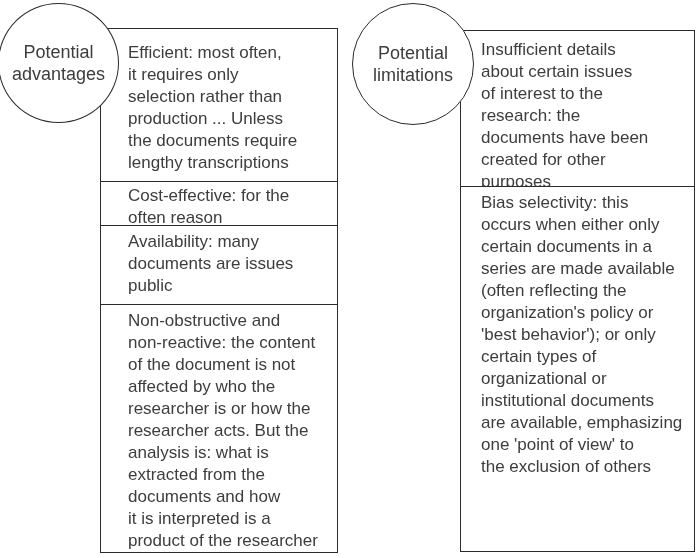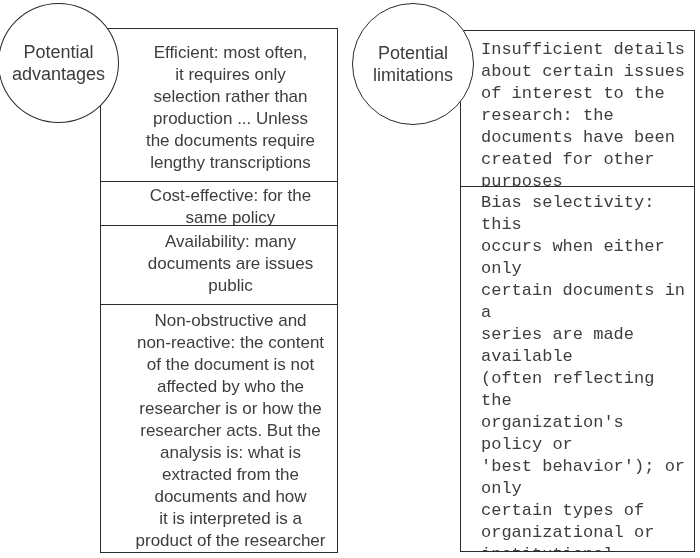--- a/index.html
+++ b/index.html
@@ -14,33 +14,33 @@
   }
   .list-box {
     position: absolute;
     box-sizing: border-box;
     border: 1.4px solid #2b2b2b;
     background: #ffffff;
     display: flex;
     flex-direction: column;
     z-index: 1;
   }
-  .box-advantages { left: 100px; top: 28px; width: 238px; height: 525px; text-align: center; }
+  .box-advantages { left: 100px; top: 28px; width: 238px; height: 525px; }
   .box-limitations { left: 460px; top: 30px; width: 235px; height: 522px; }
   .cell {
     box-sizing: border-box;
     border-top: 1.4px solid #2b2b2b;
     font-size: 17px;
     line-height: 22px;
     white-space: pre-line;
     overflow: hidden;
   }
   .cell:first-child { border-top: none; }
   .box-advantages .cell { padding: 5px 4px 2px 27px; }
-  .box-limitations .cell { padding: 5px 4px 2px 20px; font-family: Liberation Mono, monospace; }
+  .box-limitations .cell { padding: 5px 4px 2px 20px; }
   .adv-s1 { height: 152px; padding-top: 13px !important; }
   .adv-s2 { height: 44px; padding-top: 3px !important; }
   .adv-s3 { height: 79px; }
   .adv-s4 { flex: 1; }
   .lim-s1 { height: 155px; padding-top: 8px !important; }
   .lim-s2 { height: 75px; padding-top: 4px !important; }
   .lim-s3 { flex: 1; }
   .bubble {
     position: absolute;
     box-sizing: border-box;
@@ -65,21 +65,21 @@
 <div class="canvas">
 
   <div class="list-box box-advantages">
     <div class="cell adv-s1">Efficient: most often,
 it requires only
 selection rather than
 production ... Unless
 the documents require
 lengthy transcriptions</div>
     <div class="cell adv-s2">Cost-effective: for the
-same policy</div>
+often reason</div>
     <div class="cell adv-s3">Availability: many
 documents are issues
 public</div>
     <div class="cell adv-s4">Non-obstructive and
 non-reactive: the content
 of the document is not
 affected by who the
 researcher is or how the
 researcher acts. But the
 analysis is: what is

